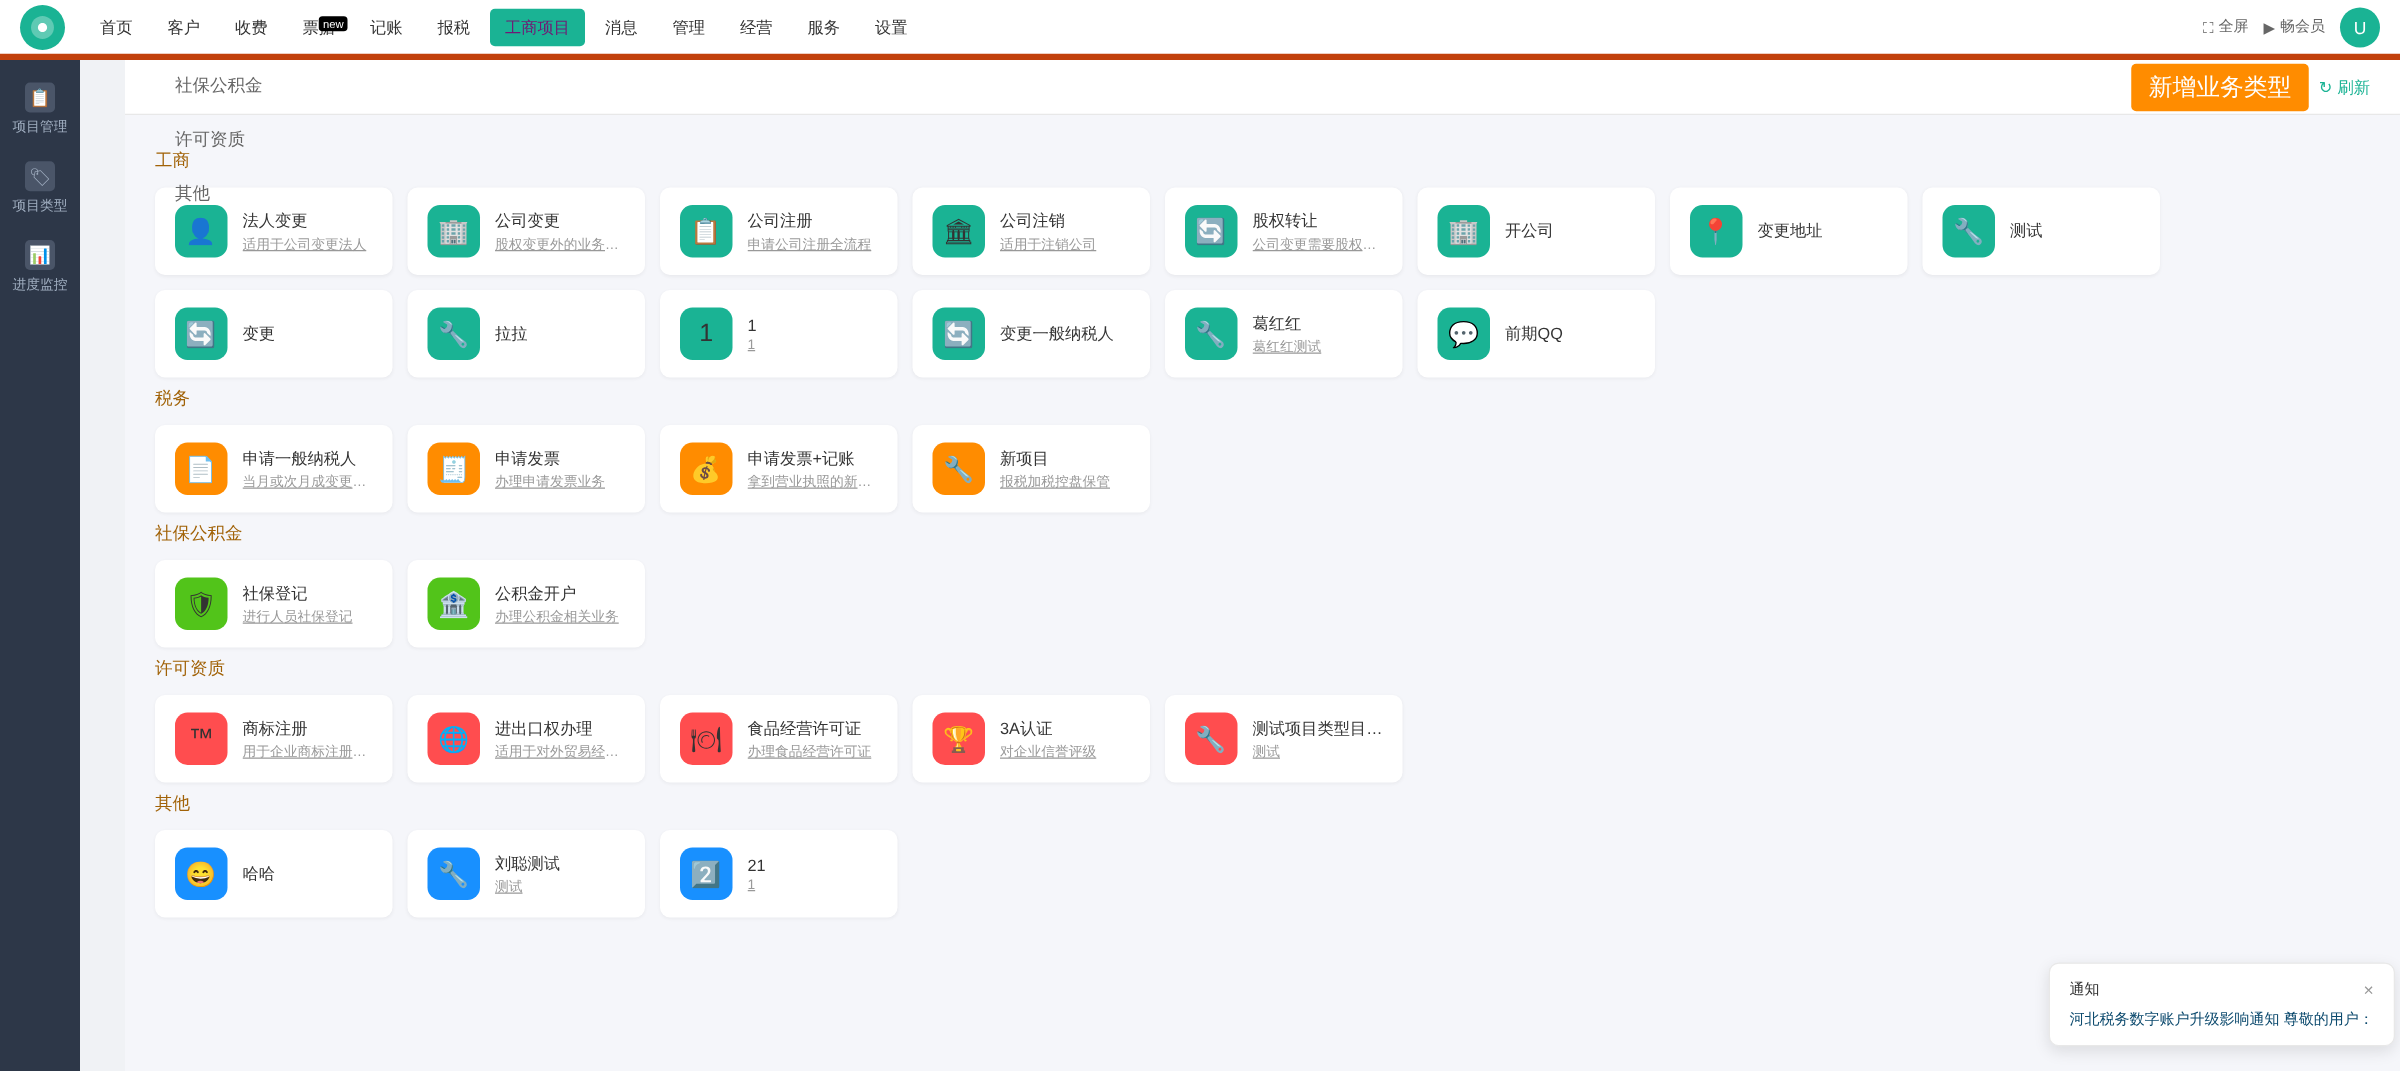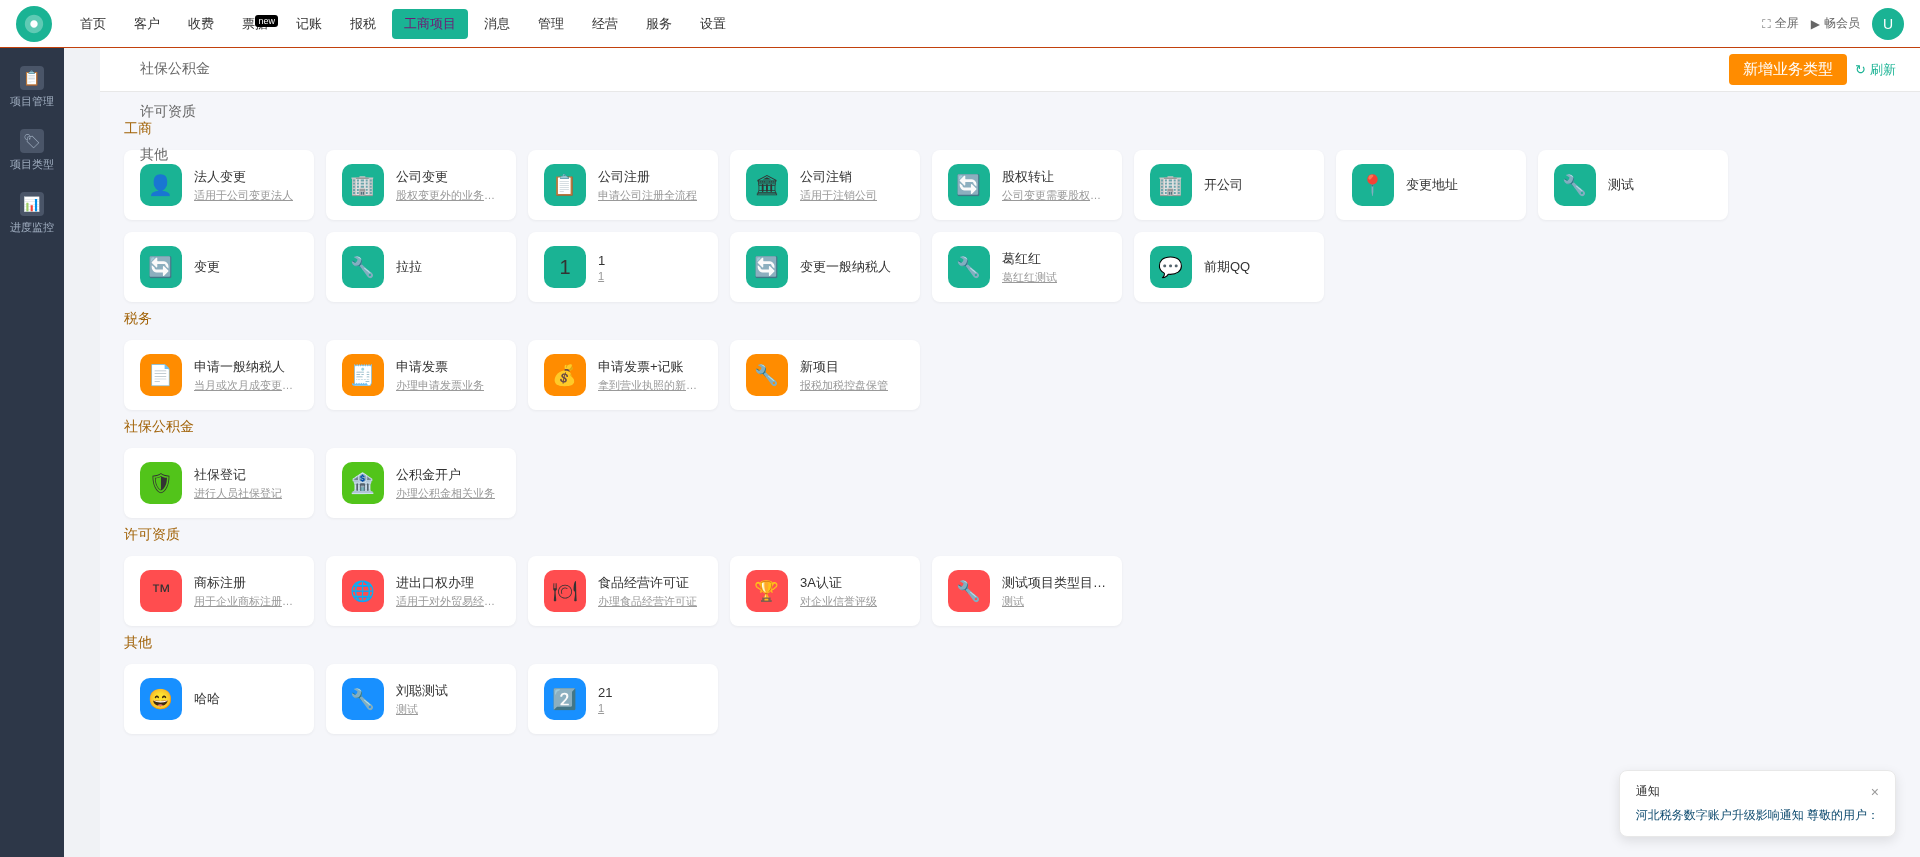--- a/index.html
+++ b/index.html
@@ -5,21 +5,21 @@
     * { box-sizing: border-box; margin: 0; padding: 0; }
     body { font-family: 'Microsoft YaHei', Arial, sans-serif; background: #f0f2f5; font-size: 13px; color: #333; }
 
     
     .top-nav {
       display: flex;
       align-items: center;
       background: #fff;
       height: 48px;
       padding: 0 16px;
-      border-bottom: 1px solid #c2410c;
+      border-bottom: 5px solid #c2410c;
       position: fixed;
       top: 0; left: 0; right: 0;
       z-index: 100;
     }
     .nav-logo {
       width: 36px;
       height: 36px;
       background: #1ab394;
       border-radius: 50%;
       display: flex;
@@ -149,21 +149,21 @@
       gap: 8px;
       align-items: center;
     }
     .tab-btn-new {
       background: #ff8c00;
       color: #fff;
       border: none;
       padding: 6px 14px;
       border-radius: 4px;
       cursor: pointer;
-      font-size: 15px;
+      font-size: 19px;
     }
     .tab-btn-refresh {
       display: flex;
       align-items: center;
       gap: 4px;
       color: #1ab394;
       cursor: pointer;
       font-size: 13px;
       background: none;
       border: none;
@@ -253,21 +253,21 @@
       white-space: nowrap;
       overflow: hidden;
       text-overflow: ellipsis;
       text-decoration: underline;
     }
 
     
     .notification-popup {
       position: fixed;
       bottom: 20px;
-      right: 24px;
+      right: 4px;
       background: #fff;
       border: 1px solid #e8e8e8;
       border-radius: 8px;
       padding: 12px 16px;
       max-width: 280px;
       box-shadow: 0 4px 12px rgba(0,0,0,0.1);
       font-size: 12px;
       color: #333;
       z-index: 200;
     }

